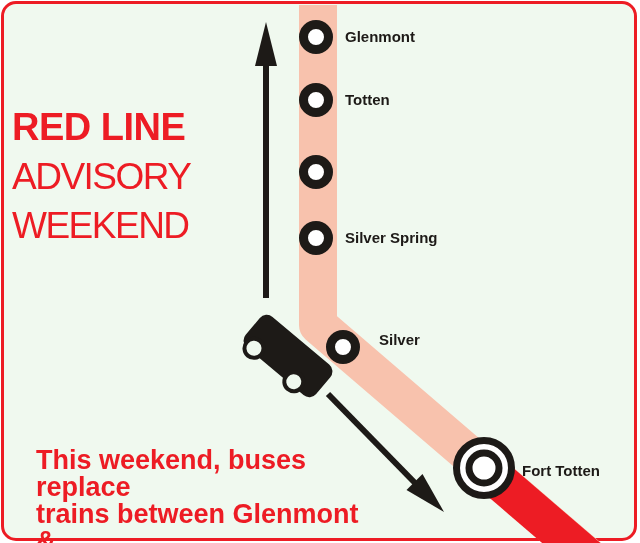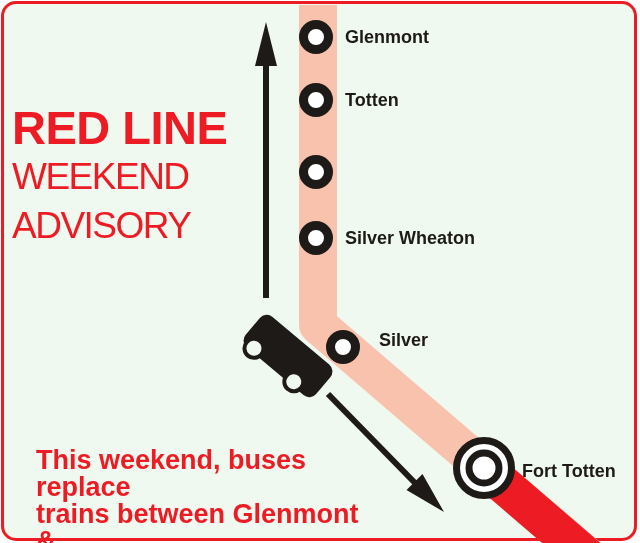--- a/index.html
+++ b/index.html
@@ -22,25 +22,25 @@
   .diagram{position:absolute;left:0;top:0;}
   .band-closed{fill:none;stroke:var(--band-pink,#f8c2ad);stroke-width:38;stroke-linejoin:round;stroke-linecap:butt;}
   .band-open{fill:none;stroke:var(--brand-red,#ed1c24);stroke-width:38;stroke-linecap:butt;}
   .arrow-line{fill:none;stroke:var(--ink,#1d1a17);stroke-width:6;stroke-linecap:butt;}
   .arrow-head{fill:var(--ink,#1d1a17);stroke:none;}
   .bus-body{fill:var(--ink,#1d1a17);}
   .bus-wheel{fill:var(--bg-tint,#f0f9ef);stroke:var(--ink,#1d1a17);stroke-width:4;}
   .station{fill:var(--white,#fff);stroke:var(--ink,#1d1a17);stroke-width:9;}
   .xfer{fill:var(--white,#fff);stroke:var(--ink,#1d1a17);stroke-width:7;}
   .label{
-    position:absolute;font-size:18px;font-weight:bold;line-height:20px;
+    position:absolute;font-size:15px;font-weight:bold;line-height:20px;
     color:var(--ink,#1d1a17);white-space:nowrap;
   }
   .title{position:absolute;left:12px;top:103px;color:var(--brand-red,#ed1c24);}
-  .title .t1{font-size:47px;font-weight:bold;line-height:49px;letter-spacing:-0.5px;}
+  .title .t1{font-size:38px;font-weight:bold;line-height:49px;letter-spacing:-0.5px;}
   .title .t2{font-size:37px;font-weight:normal;line-height:49px;letter-spacing:-1.5px;}
   .footer-msg{
     position:absolute;left:12px;top:447px;width:330px;
     color:var(--brand-red,#ed1c24);font-size:27px;font-weight:bold;
     line-height:27px;white-space:pre-line;margin-left:24px;
   }
 </style>
 </head>
 <body>
 
@@ -77,27 +77,27 @@
     <circle class="station" cx="343" cy="347" r="12.5"></circle>
 
     <g>
       <circle class="xfer" cx="484" cy="468" r="27.5"></circle>
       <circle class="xfer" cx="484" cy="468" r="15"></circle>
     </g>
   </svg>
 
   <div class="title">
     <div class="t1">RED LINE</div>
+    <div class="t2">ADVISORY</div>
     <div class="t2">WEEKEND</div>
-    <div class="t2">ADVISORY</div>
   </div>
 
   <div class="label" style="left:345px;top:27px">Glenmont</div>
   <div class="label" style="left:345px;top:90px">Totten</div>
-  <div class="label" style="left:345px;top:228px">Silver Wheaton</div>
+  <div class="label" style="left:345px;top:228px">Silver Spring</div>
   <div class="label" style="left:379px;top:330px">Silver</div>
   <div class="label" style="left:522px;top:461px">Fort Totten</div>
 
   <div class="footer-msg">This weekend, buses replace
 trains between Glenmont &amp;
 Fort Totten</div>
 
 </div>
 
 </body></html>

